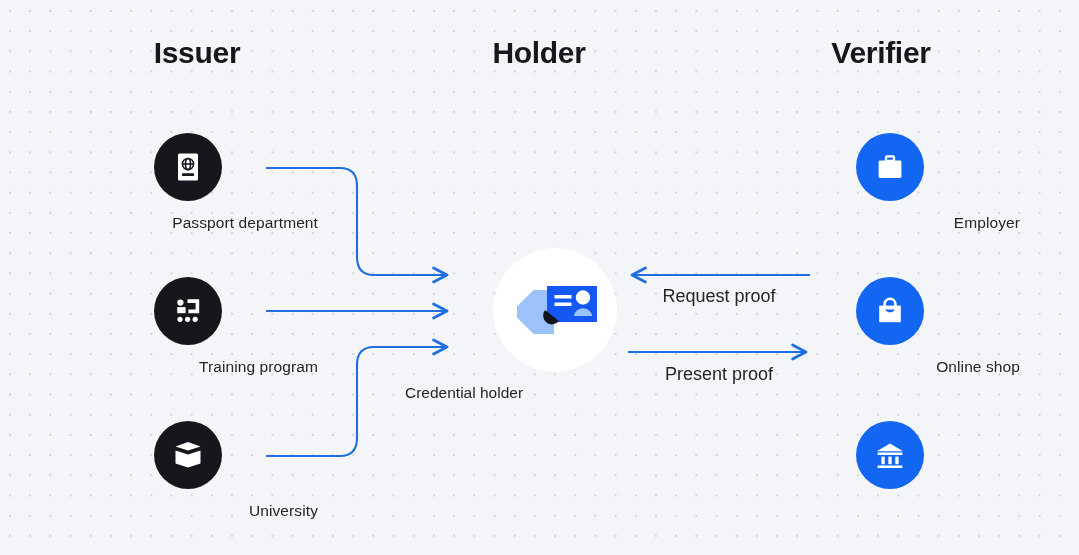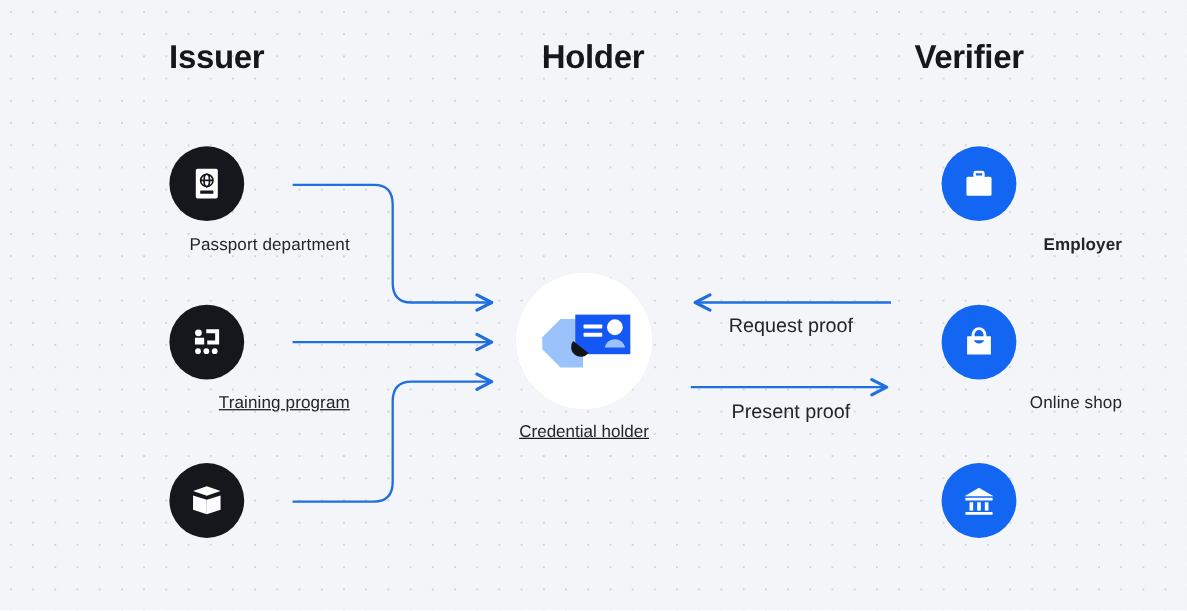--- a/index.html
+++ b/index.html
@@ -56,37 +56,36 @@
   .node-label {
     margin-top: 13px;
     font-size: 15.5px;
     color: #23252b;
     white-space: nowrap;
     letter-spacing: 0.1px;
   }
 
   
   #node-passport { left: 188px; top: 133px; }
-  #node-training { left: 188px; top: 277px; text-decoration: underline; }
+  #node-training { left: 188px; top: 277px; }
   #node-university { left: 188px; top: 421px; }
 
   
-  #node-employer  { left: 890px; top: 133px; font-weight: bold; }
+  #node-employer  { left: 890px; top: 133px; }
   #node-shop      { left: 890px; top: 277px; }
   #node-bank      { left: 890px; top: 421px; }
 
   
   #node-holder {
     position: absolute;
-    left: 531px;
+    left: 555px;
     top: 248px;
     transform: translateX(-50%);
     width: 300px;
-    text-align: center;
-    text-decoration: underline;
+    text-align: left;
   }
   #holder-circle {
     width: 124px;
     height: 124px;
     border-radius: 50%;
     background: #ffffff;
     margin: 0 auto;
     display: flex;
     align-items: center;
     justify-content: center;
@@ -180,20 +179,21 @@
   </div>
 
   <div id="node-university" class="node">
     <div class="circle dark">
       <svg width="36" height="36" viewBox="0 0 36 36">
         <path d="M5.5 9.4 L18 5.0 L30.5 9.4 L18 13.6 Z" fill="#ffffff"></path>
         <path d="M5.5 13.4 L18 17.4 L18 30.6 L5.5 26.4 Z" fill="#ffffff"></path>
         <path d="M30.5 13.4 L18 17.4 L18 30.6 L30.5 26.4 Z" fill="#ffffff"></path>
       </svg>
     </div>
+    <div class="node-label">University</div>
   </div>
 
   <div id="node-holder">
     <div id="holder-circle">
       <svg width="92" height="76" viewBox="0 0 92 76">
 
         <path d="M8 34.5 L24.5 18 L45 18 L45 62 L24.5 62 L8 45.5 Z" fill="#9cc2fb"></path>
 
         <rect x="38" y="14" width="50" height="36" fill="#1457f5"></rect>
 

